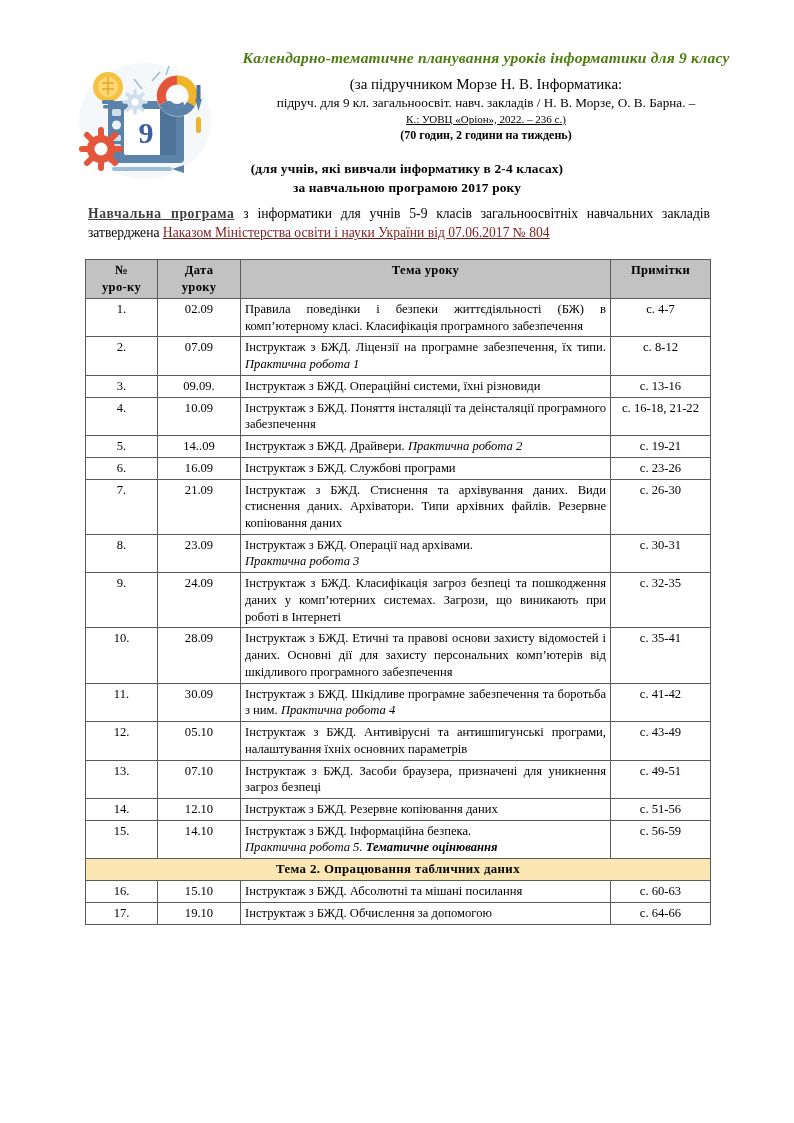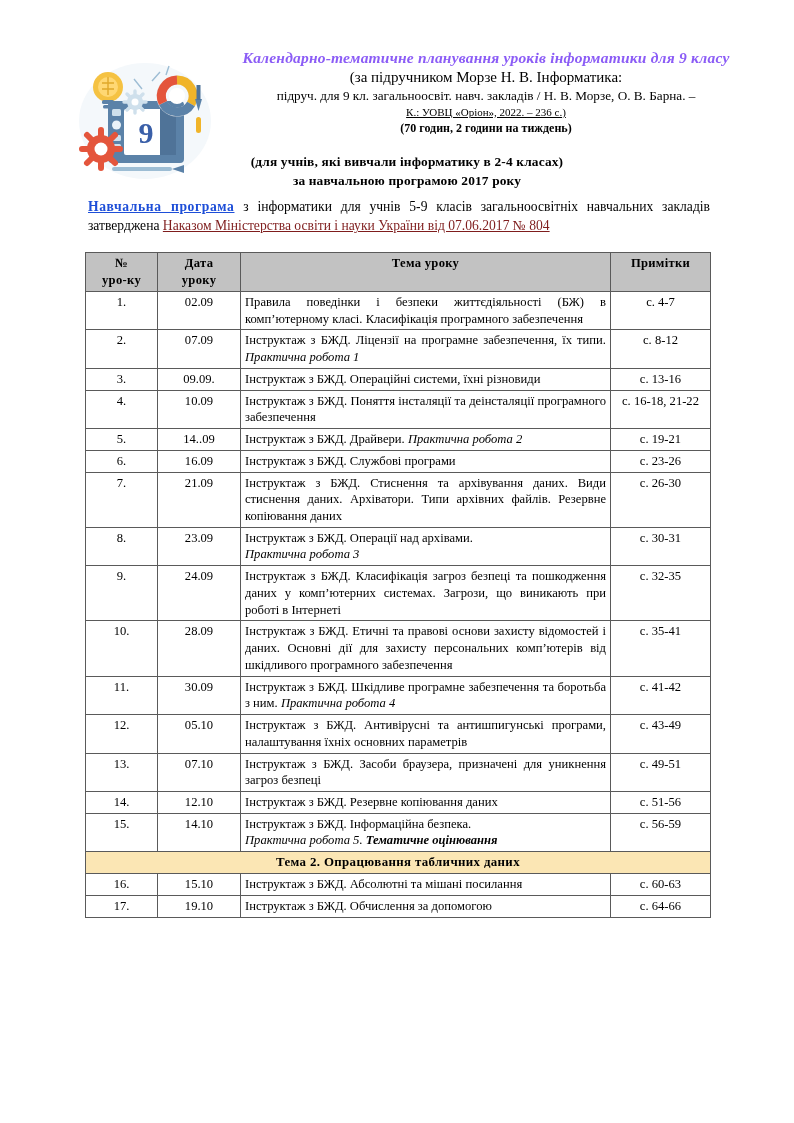--- a/index.html
+++ b/index.html
@@ -37,28 +37,29 @@
   }
   .title-col {
     margin-left: 218px;
     margin-right: 40px;
     text-align: center;
   }
   .doc-title {
     font-size: 15.5px;
     font-weight: bold;
     font-style: italic;
-    color: #8b5cf6;
+    color: #4d7c0f;
     line-height: 1.28;
     letter-spacing: 0.2px;
     margin: 0;
   }
   .subtitle-1 {
     font-size: 15px;
     line-height: 1.3;
+    margin-top: 7px;
   }
   .subtitle-2 {
     font-size: 13.2px;
     line-height: 1.32;
   }
   .subtitle-3 {
     font-size: 11px;
     line-height: 1.32;
     text-decoration: underline;
   }
@@ -81,21 +82,21 @@
     letter-spacing: 0.15px;
   }
   .program-para {
     margin: 6px 84px 0 88px;
     font-size: 13.6px;
     line-height: 1.47;
     text-align: justify;
     text-justify: inter-word;
   }
   .link-bold {
-    color: #1d4ed8;
+    color: #404040;
     font-weight: bold;
     text-decoration: underline;
     letter-spacing: 0.6px;
   }
   .link-plain {
     color: #7f1d1d;
     text-decoration: underline;
   }
 
   

